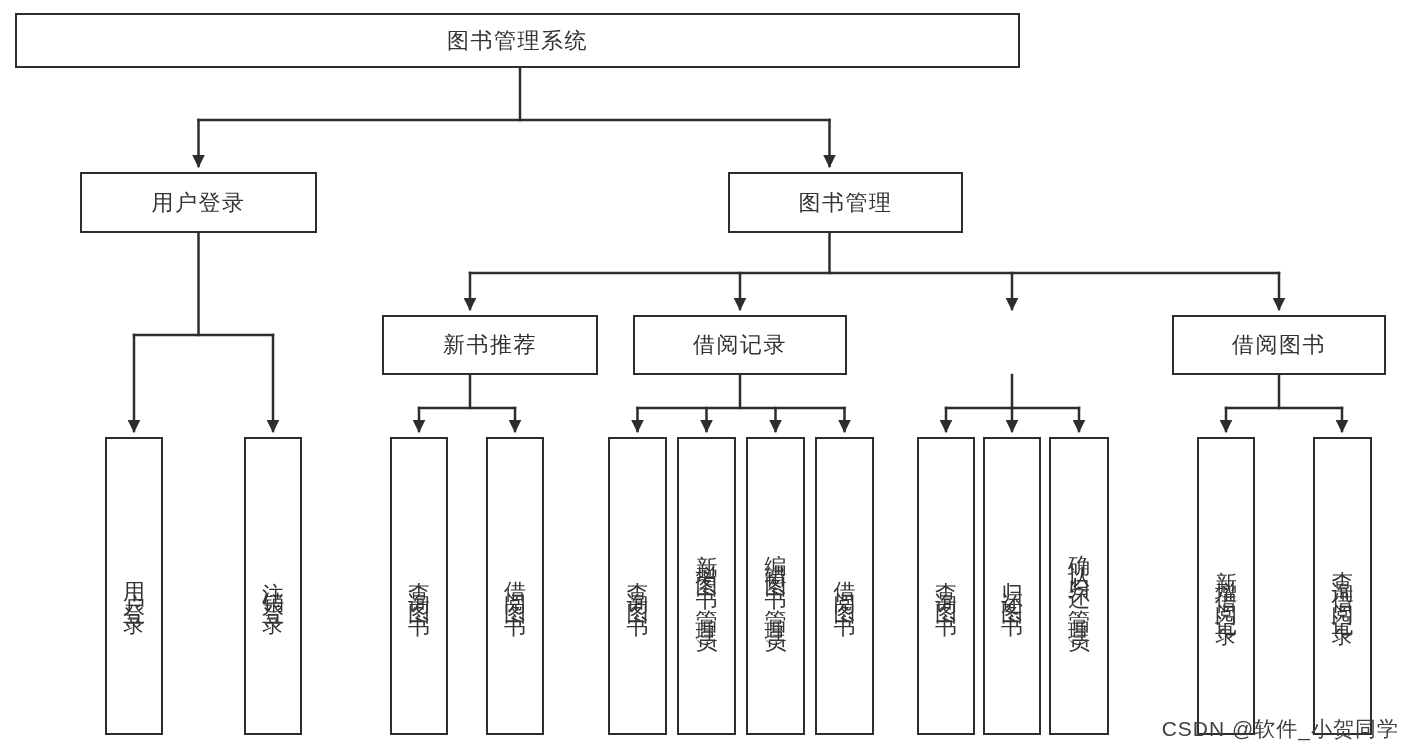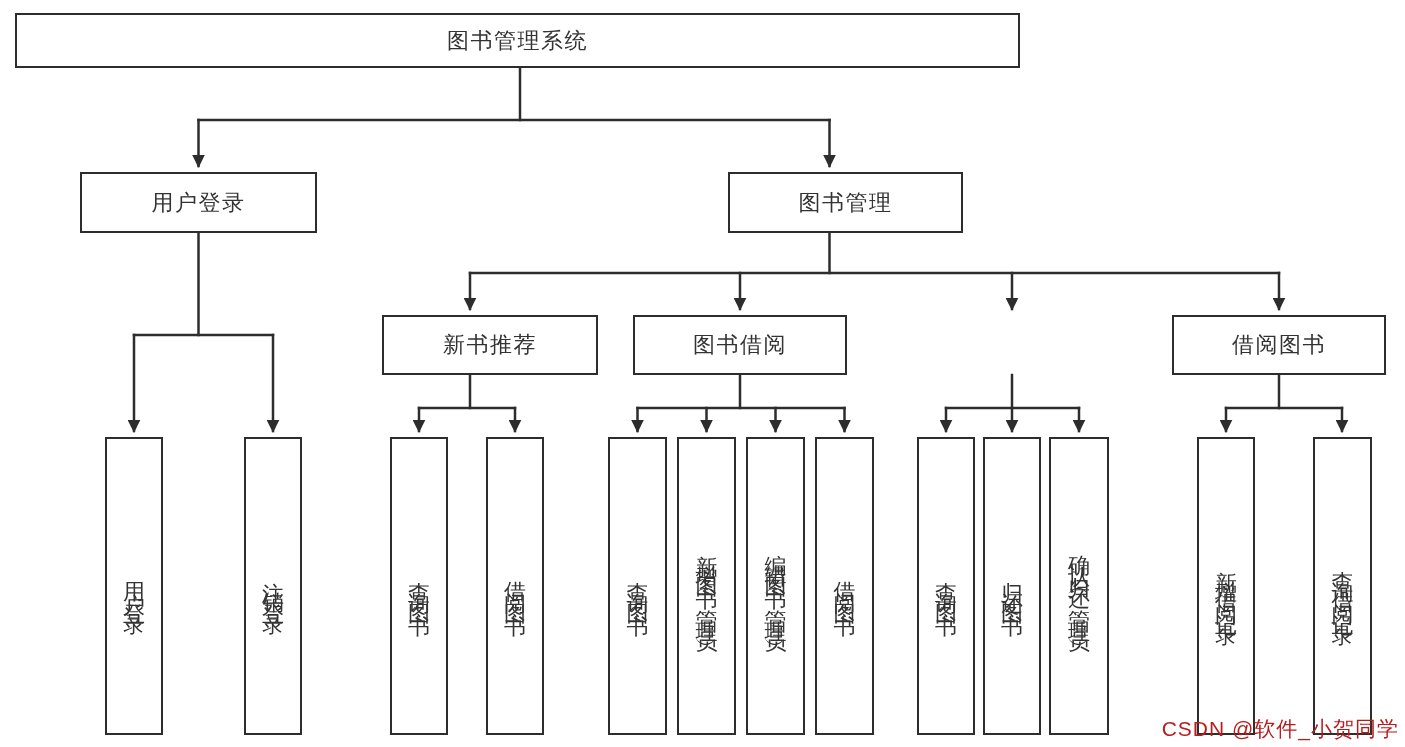--- a/index.html
+++ b/index.html
@@ -35,21 +35,21 @@
     text-orientation: mixed;
     letter-spacing: 11px;
     line-height: 1;
     white-space: normal;
     padding: 8px 0;
   }
   .watermark {
     position: absolute;
     right: 6px;
     bottom: 4px;
-    color: #b91c1c;
+    color: #404040;
     font-size: 21px;
     letter-spacing: 1px;
   }
 </style>
 </head>
 <body>
 
 <div class="canvas">
 
   <svg class="wires" width="1405" height="747" viewBox="0 0 1405 747" xmlns="http://www.w3.org/2000/svg">
@@ -115,21 +115,21 @@
       </g>
     </g>
   </svg>
 
   <div class="box" style="left:15px; top:13px; width:1005px; height:55px;">图书管理系统</div>
 
   <div class="box" style="left:80px; top:172px; width:237px; height:61px;">用户登录</div>
   <div class="box" style="left:712px; top:172px; width:235px; height:61px;margin-left:16px;">图书管理</div>
 
   <div class="box" style="left:362px; top:315px; width:216px; height:60px;margin-left:20px;">新书推荐</div>
-  <div class="box" style="left:633px; top:315px; width:214px; height:60px;">图书借阅</div>
+  <div class="box" style="left:633px; top:315px; width:214px; height:60px;">借阅记录</div>
   <div class="box" style="left:1172px; top:315px; width:214px; height:60px;">借阅图书</div>
 
   <div class="box v" style="left:105px; top:437px; width:58px; height:298px;">用户登录</div>
   <div class="box v" style="left:244px; top:437px; width:58px; height:298px;">注销登录</div>
 
   <div class="box v" style="left:390px; top:437px; width:58px; height:298px;">查询图书</div>
   <div class="box v" style="left:486px; top:437px; width:58px; height:298px;">借阅图书</div>
 
   <div class="box v" style="left:608px; top:437px; width:59px; height:298px;">查询图书</div>
   <div class="box v" style="left:677px; top:437px; width:59px; height:298px;">新增图书（管理员）</div>

